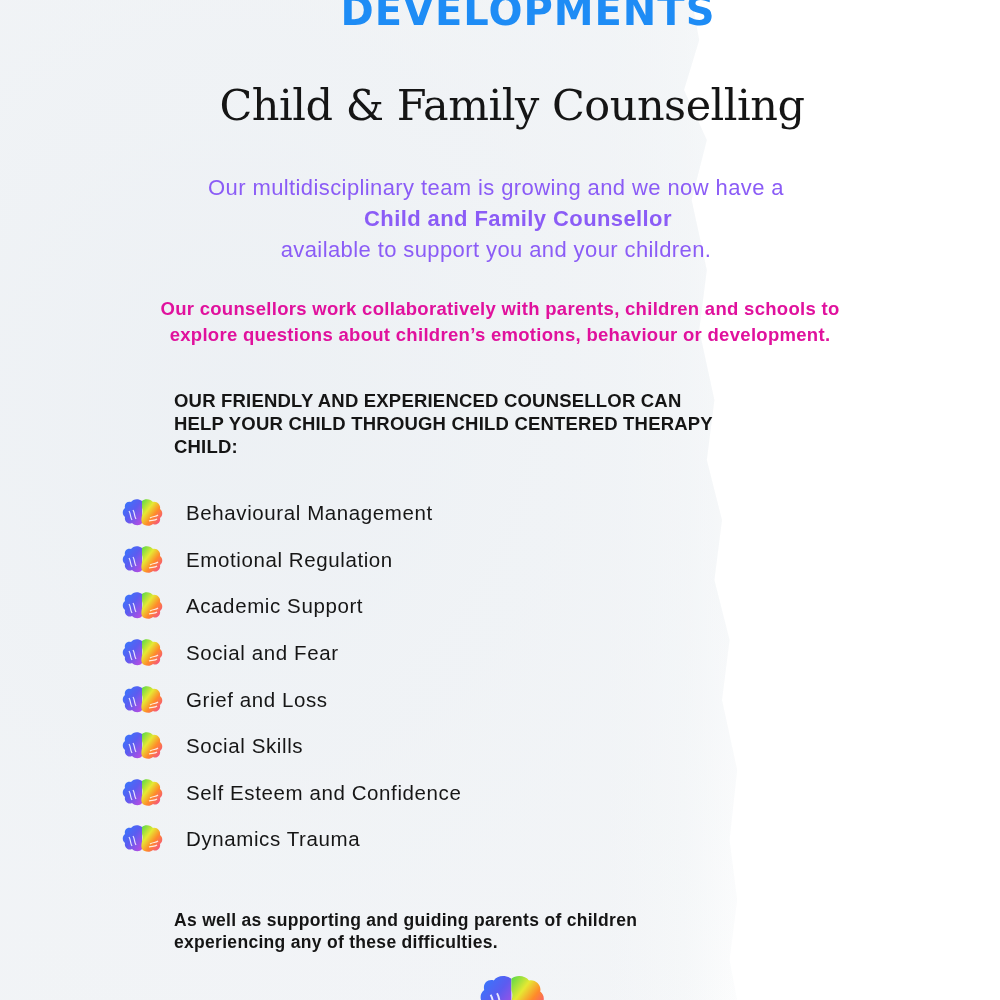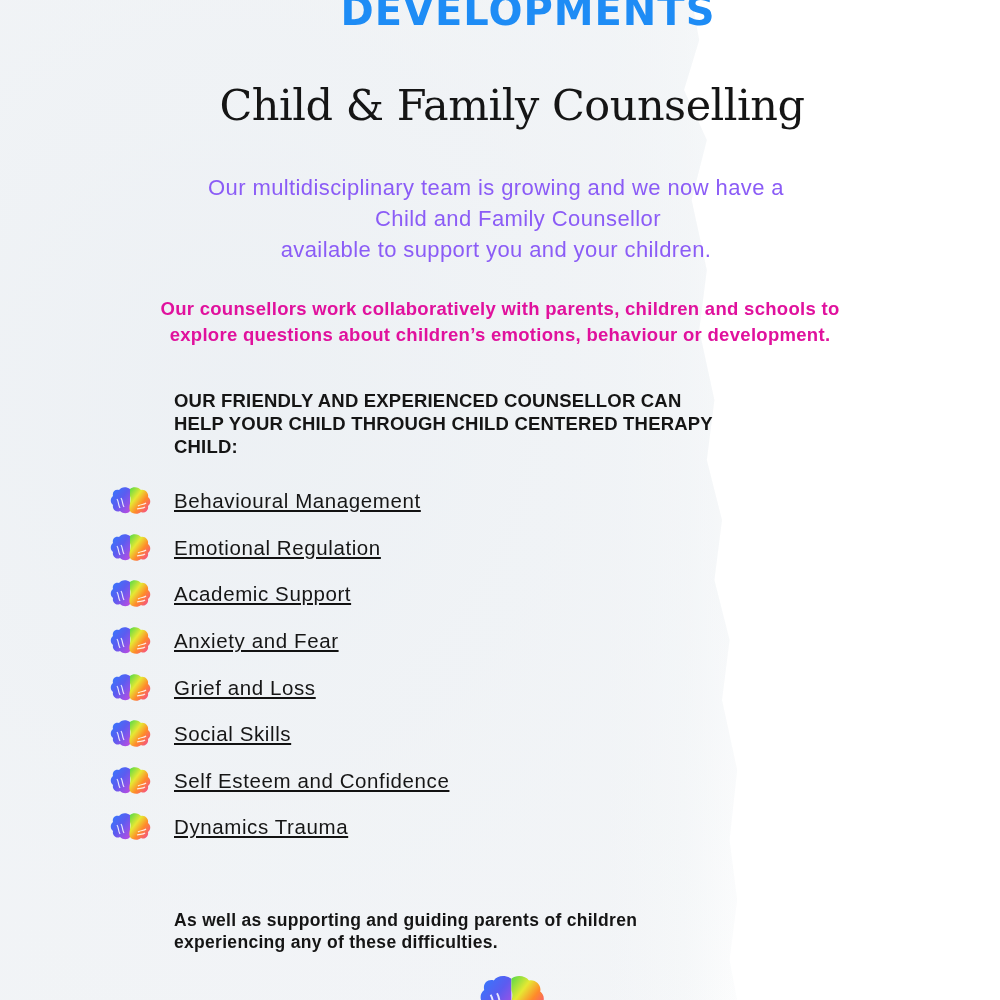--- a/index.html
+++ b/index.html
@@ -55,21 +55,21 @@
     .intro {
       position: absolute;
       top: 172px;
       left: 0; width: 992px;
       text-align: center;
       font-size: 22px;
       line-height: 31px;
       color: #8b5cf6;
       letter-spacing: 0.4px;
     }
-    .intro .bold { font-weight: normal; margin-left: 44px; }
+    .intro .bold { font-weight: bold; margin-left: 44px; }
     .highlight {
       position: absolute;
       top: 296px;
       left: 0; width: 1000px;
       text-align: center;
       font-size: 18.5px;
       line-height: 26px;
       font-weight: bold;
       color: #e0119d;
       letter-spacing: 0.3px;
@@ -82,24 +82,23 @@
       font-size: 18.5px;
       line-height: 23px;
       font-weight: bold;
       color: #151515;
       letter-spacing: 0.2px;
     }
     .service-list {
       position: absolute;
       top: 478px;
       left: 110px;
-      margin: 0;
+      margin: 12px;
       padding: 0;
       list-style: none;
-      text-decoration: underline;
     }
     .service-item {
       display: flex;
       align-items: center;
       height: 46.6px;
     }
     .brain-icon {
       width: 42px;
       height: 30px;
       margin-right: 22px;
@@ -196,21 +195,21 @@
     <li class="service-item">
       <svg class="brain-icon">
           <use href="#brain"></use>
         </svg>
       <span class="service-label">Academic Support</span>
     </li>
     <li class="service-item">
       <svg class="brain-icon">
           <use href="#brain"></use>
         </svg>
-      <span class="service-label">Anxiety and Fear</span>
+      <span class="service-label">Social and Fear</span>
     </li>
     <li class="service-item">
       <svg class="brain-icon">
           <use href="#brain"></use>
         </svg>
       <span class="service-label">Grief and Loss</span>
     </li>
     <li class="service-item">
       <svg class="brain-icon">
           <use href="#brain"></use>

